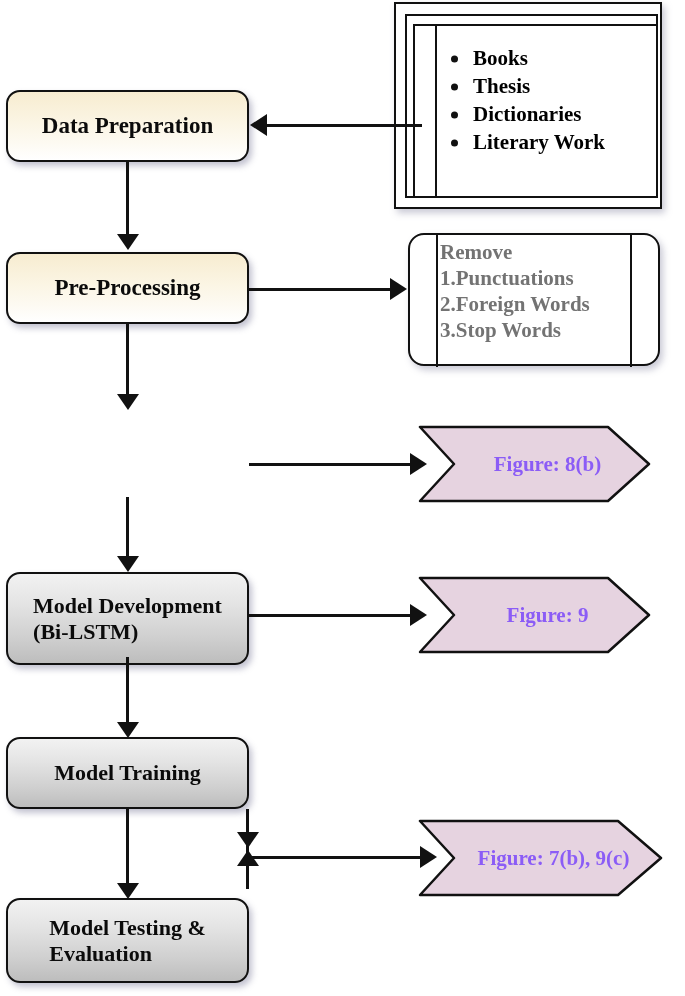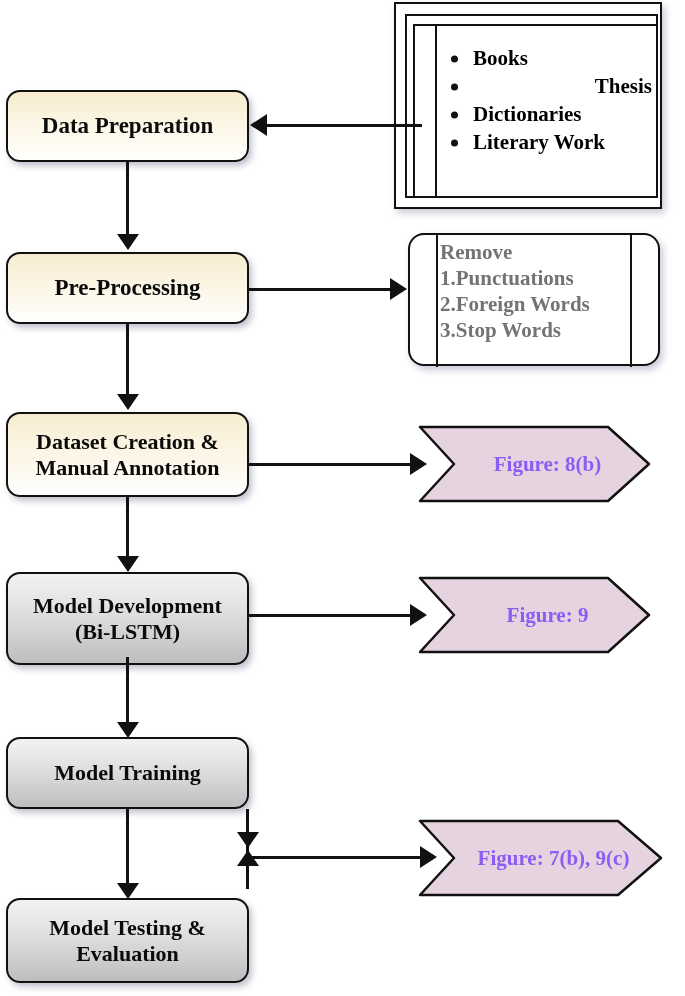--- a/index.html
+++ b/index.html
@@ -1,21 +1,21 @@
 <!DOCTYPE html>
 <html><head>
 <meta charset="utf-8">
 <style>
   html,body{margin:0;padding:0;background:#ffffff;}
   body{width:685px;height:996px;position:relative;overflow:hidden;
        font-family:"Liberation Serif","DejaVu Serif",serif;}
   #stage{position:absolute;left:0;top:0;width:685px;height:996px;}
 
   .node{position:absolute;box-sizing:border-box;display:flex;align-items:center;
-        justify-content:center;text-align:center;border:2.5px solid #111;
+        justify-content:center;border:2.5px solid #111;
         border-radius:14px;font-weight:bold;color:#0b0b0b;line-height:1.15;
         box-shadow:3px 4px 6px rgba(120,120,150,.45);}
   .node .lbl{display:block;white-space:pre-line;}
 
   .cream{background:linear-gradient(180deg,#f7ecd0 0%,#fbf5e4 45%,#fdfaf2 75%,#ffffff 100%);}
   .grey{background:linear-gradient(180deg,#f2f2f2 0%,#e3e3e3 35%,#cfcfcf 72%,#bdbdbd 100%);}
 
   .doc-outer{position:absolute;box-sizing:border-box;border:2.5px solid #111;
              background:#ffffff;box-shadow:3px 4px 7px rgba(120,120,150,.40);}
   .doc-mid{position:absolute;box-sizing:border-box;border:2.5px solid #111;background:#fff;}
@@ -52,21 +52,21 @@
   <div class="doc-outer" style="left:394px;top:2px;width:268px;height:207px;">
   </div>
   <div class="doc-mid" style="left:405px;top:14px;width:253px;height:184px;">
   </div>
   <div class="doc-inner" style="left:413px;top:24px;width:245px;height:174px;">
   </div>
   <div style="position:absolute;left:435px;top:24px;width:0;height:174px;border-left:2.5px solid #111;"></div>
 
   <ul class="bullets" style="position:absolute;left:447px;top:46px;width:205px;font-size:21px;">
     <li><span>Books</span></li>
-    <li style="margin-top:3px;text-align:right;"><span>Thesis</span></li>
+    <li style="margin-top:3px;"><span>Thesis</span></li>
     <li style="margin-top:3px;"><span>Dictionaries</span></li>
     <li style="margin-top:3px;"><span>Literary Work</span></li>
   </ul>
 
   <div class="proc" style="left:408px;top:233px;width:252px;height:133px;">
     <div class="bar" style="left:26px;"></div>
     <div class="bar" style="right:26px;"></div>
   </div>
   <div style="position:absolute;left:440px;top:239px;width:196px;font-size:21px;font-weight:bold;line-height:1.24;color:#737373;">
     <div>Remove</div>
@@ -76,24 +76,20 @@
   </div>
 
   <div class="node cream" style="left:6px;top:90px;width:243px;height:72px;font-size:23px;">
     <span class="lbl">Data Preparation</span>
   </div>
 
   <div class="node cream" style="left:6px;top:252px;width:243px;height:72px;font-size:23px;">
     <span class="lbl">Pre-Processing</span>
   </div>
 
-  <div class="node cream" style="left:6px;top:412px;width:243px;height:85px;font-size:22px;">
-    <span class="lbl">Dataset Creation &amp;
-Manual Annotation</span>
-  </div>
 
   <div class="node grey" style="left:6px;top:572px;width:243px;height:93px;font-size:22px;">
     <span class="lbl">Model Development
 (Bi-LSTM)</span>
   </div>
 
   <div class="node grey" style="left:6px;top:737px;width:243px;height:72px;font-size:22px;">
     <span class="lbl">Model Training</span>
   </div>
 

